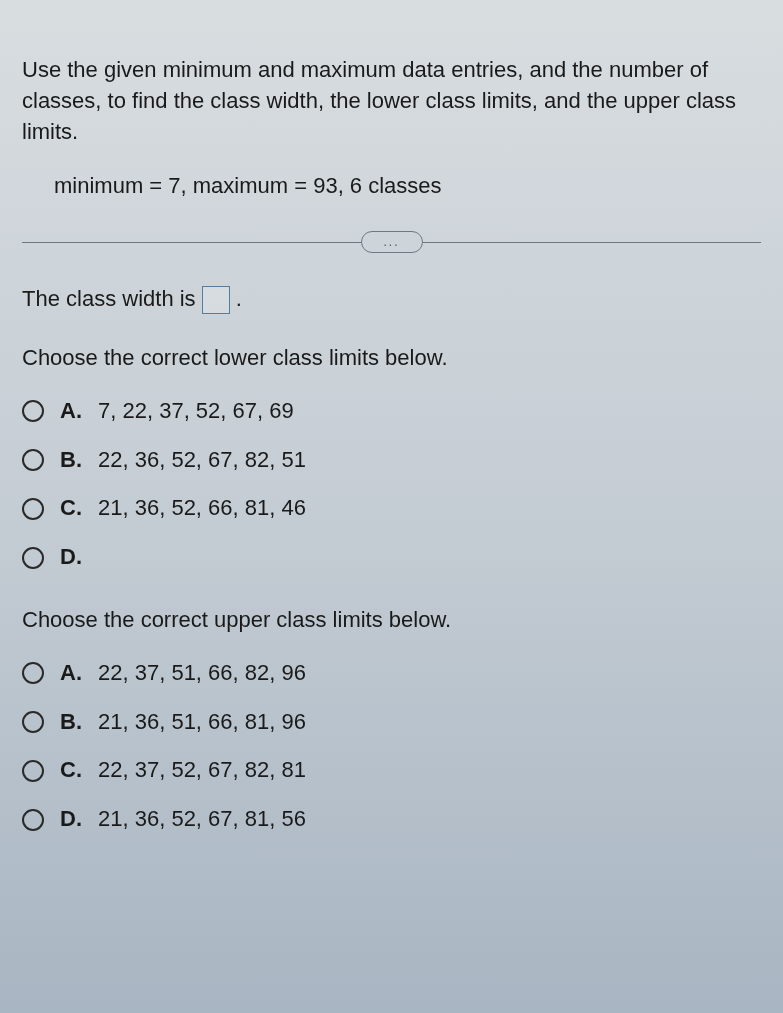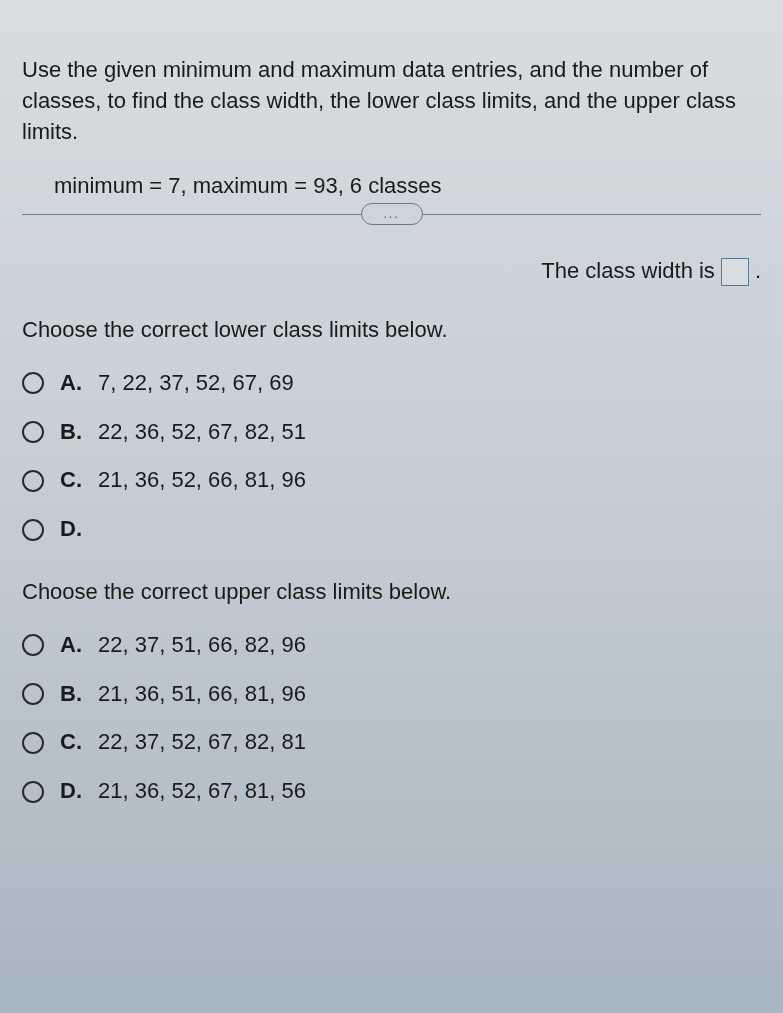--- a/index.html
+++ b/index.html
@@ -7,21 +7,21 @@
       font-family: Arial, Helvetica, sans-serif;
       background: linear-gradient(to bottom, #d8dde0 0%, #c5cdd4 50%, #a8b5c2 100%);
       width: 783px;
       height: 1013px;
       padding: 20px 22px;
       color: #1a1a1a;
       font-size: 22px;
       line-height: 1.4;
     }
     .question-text { margin-bottom: 24px; margin-top: 35px; }
-    .params { margin-left: 32px; }
+    .params { margin-left: 32px; margin-bottom: 28px; }
     .divider-wrap {
       position: relative;
       height: 24px;
       margin-bottom: 30px;
     }
     .divider-line {
       position: absolute;
       top: 50%;
       left: 0; right: 0;
       border-top: 1.5px solid #707880;
@@ -39,21 +39,21 @@
       display: flex;
       align-items: center;
       justify-content: center;
     }
     .divider-pill span {
       font-size: 12px;
       letter-spacing: 2px;
       color: #555;
       line-height: 1;
     }
-    .fill-in-row { margin-bottom: 28px; display: flex; align-items: center; flex-wrap: wrap; gap: 6px; justify-content: flex-end; }
+    .fill-in-row { margin-bottom: 28px; display: flex; align-items: center; flex-wrap: wrap; gap: 6px; }
     .fill-box {
       display: inline-block;
       width: 28px;
       height: 28px;
       border: 1.5px solid #5a7a9a;
       background: rgba(255,255,255,0.2);
       vertical-align: middle;
     }
     .sub-prompt { margin-bottom: 22px; }
     .choices { margin-bottom: 32px; }
@@ -107,21 +107,21 @@
     <span class="choice-text">7, 22, 37, 52, 67, 69</span>
   </div>
   <div class="choice">
     <div class="radio"></div>
     <span class="choice-letter">B.</span>
     <span class="choice-text">22, 36, 52, 67, 82, 51</span>
   </div>
   <div class="choice">
     <div class="radio"></div>
     <span class="choice-letter">C.</span>
-    <span class="choice-text">21, 36, 52, 66, 81, 96</span>
+    <span class="choice-text">21, 36, 52, 66, 81, 46</span>
   </div>
   <div class="choice">
     <div class="radio"></div>
     <span class="choice-letter">D.</span>
   </div>
 </div>
 
 <div class="sub-prompt">Choose the correct upper class limits below.</div>
 
 <div class="choices">

